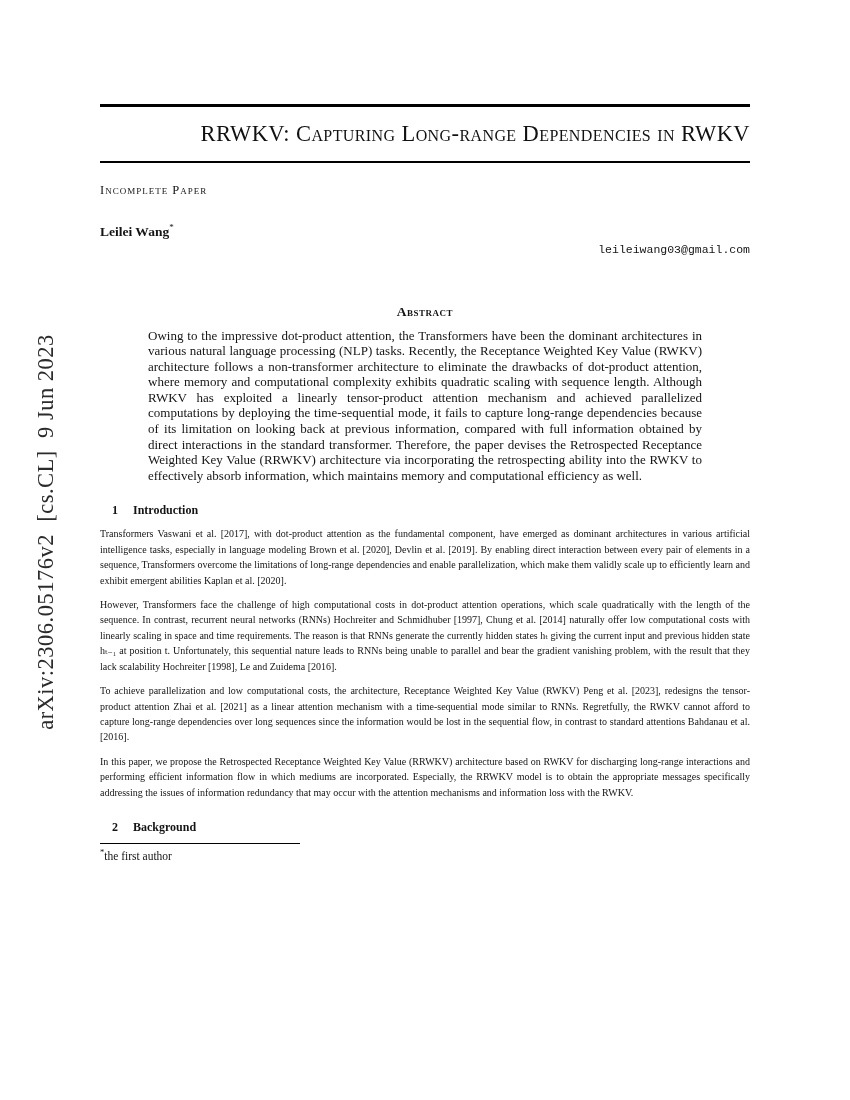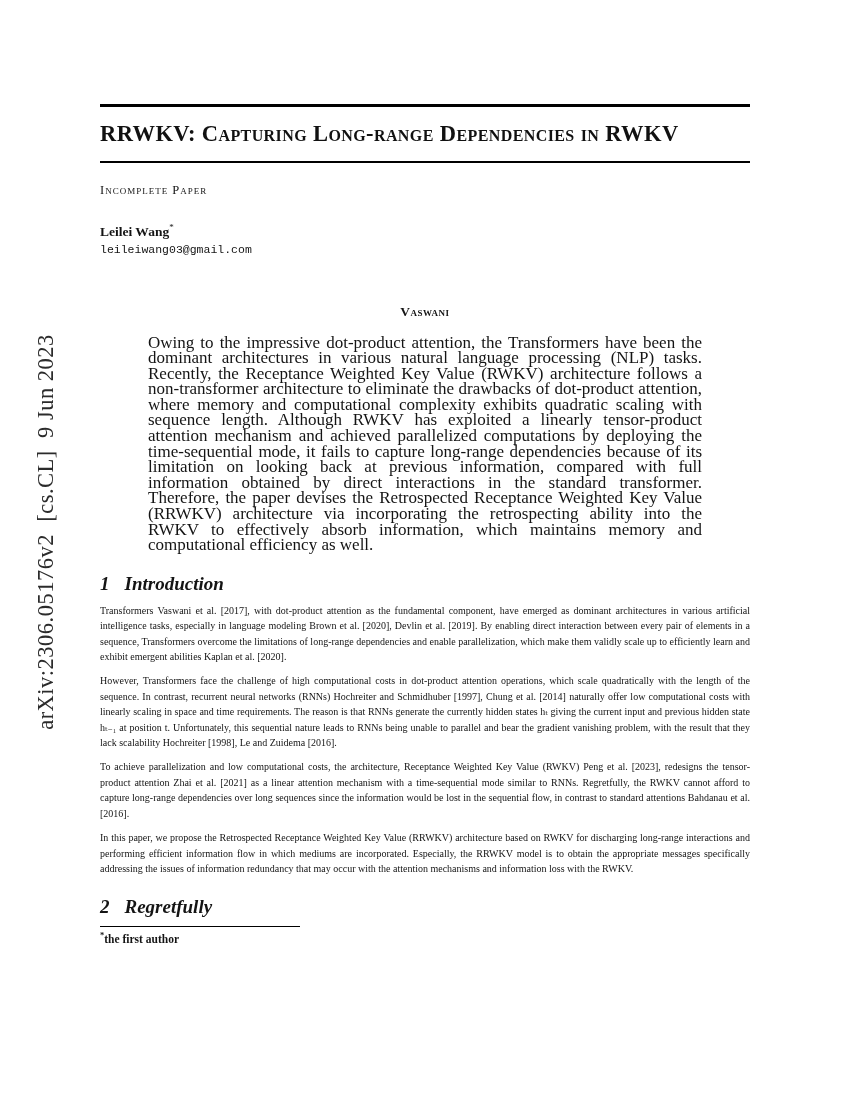--- a/index.html
+++ b/index.html
@@ -32,23 +32,23 @@
     position: absolute;
     left: 100px; top: 104px;
     width: 650px;
   }
 
   .rule-top { height: 3px; background: #000; }
   .rule-bottom { height: 2px; background: #000; margin-top: 14px; }
 
   .title {
     margin: 14px 0 12px 0;
-    text-align: left;
+    text-align: right;
     font-size: 22.5px;
-    font-weight: 700;
+    font-weight: 400;
     font-variant: small-caps;
     letter-spacing: 0.4px;
     color: #111;
   }
 
   .subtitle {
     margin-top: 20px;
     text-align: left;
     font-variant: small-caps;
     font-size: 12.5px;
@@ -58,60 +58,59 @@
   .author {
     margin-top: 24px;
     text-align: left;
     font-weight: 700;
     font-size: 13.5px;
   }
   .author sup { font-size: 9px; font-weight: 400; }
 
   .email {
     margin-top: 3px;
-    text-align: left;
+    text-align: right;
     font-family: "Liberation Mono", "DejaVu Sans Mono", monospace;
     font-size: 11.5px;
   }
 
   .abstract-heading {
     margin-top: 48px;
     text-align: center;
     font-variant: small-caps;
     font-weight: 700;
     font-size: 13.5px;
     letter-spacing: 0.5px;
   }
 
   .abstract-text {
     width: 554px;
-    margin: 15px auto 0 auto;
+    margin: 8px auto 0 auto;
     text-align: justify;
-    font-size: 17px;
+    font-size: 13px;
     line-height: 15.6px;
   }
 
   .section-heading {
-    margin: 20px 0 8px 0;
-    font-size: 19px;
+    margin: 20px 0 8px 12px;
+    font-size: 12px;
     font-weight: 700;
-    font-style: italic;
   }
   .section-heading .sec-num { margin-right: 15px; }
 
   p.body {
     margin: 0 0 9px 0;
     text-align: justify;
     font-size: 10px;
     line-height: 15.4px;
   }
 
   .footnote-block { margin-top: 8px; }
   .footnote-rule { width: 200px; height: 1px; background: #000; }
-  .footnote { margin-top: 3px; font-size: 11.5px; font-weight: bold; }
+  .footnote { margin-top: 3px; font-size: 11.5px; }
   .footnote sup { font-size: 8.5px; }
 </style>
 </head>
 <body>
 
 <div class="page">
 
   <div class="watermark">arXiv:2306.05176v2  [cs.CL]  9 Jun 2023</div>
 
   <div class="content">
@@ -121,35 +120,35 @@
     <h1 class="title">RRWKV: Capturing Long-range Dependencies in RWKV</h1>
 
     <div class="rule-bottom"></div>
 
     <div class="subtitle">Incomplete Paper</div>
 
     <div class="author"><span>Leilei Wang</span><sup>*</sup></div>
 
     <div class="email">leileiwang03@gmail.com</div>
 
-    <div class="abstract-heading">Vaswani</div>
+    <div class="abstract-heading">Abstract</div>
 
     <p class="abstract-text">Owing to the impressive dot-product attention, the Transformers have been the dominant architectures in various natural language processing (NLP) tasks. Recently, the Receptance Weighted Key Value (RWKV) architecture follows a non-transformer architecture to eliminate the drawbacks of dot-product attention, where memory and computational complexity exhibits quadratic scaling with sequence length. Although RWKV has exploited a linearly tensor-product attention mechanism and achieved parallelized computations by deploying the time-sequential mode, it fails to capture long-range dependencies because of its limitation on looking back at previous information, compared with full information obtained by direct interactions in the standard transformer. Therefore, the paper devises the Retrospected Receptance Weighted Key Value (RRWKV) architecture via incorporating the retrospecting ability into the RWKV to effectively absorb information, which maintains memory and computational efficiency as well.</p>
 
     <h2 class="section-heading"><span class="sec-num">1</span><span class="sec-title">Introduction</span></h2>
 
     <p class="body">Transformers Vaswani et al. [2017], with dot-product attention as the fundamental component, have emerged as dominant architectures in various artificial intelligence tasks, especially in language modeling Brown et al. [2020], Devlin et al. [2019]. By enabling direct interaction between every pair of elements in a sequence, Transformers overcome the limitations of long-range dependencies and enable parallelization, which make them validly scale up to efficiently learn and exhibit emergent abilities Kaplan et al. [2020].</p>
 
     <p class="body">However, Transformers face the challenge of high computational costs in dot-product attention operations, which scale quadratically with the length of the sequence. In contrast, recurrent neural networks (RNNs) Hochreiter and Schmidhuber [1997], Chung et al. [2014] naturally offer low computational costs with linearly scaling in space and time requirements. The reason is that RNNs generate the currently hidden states hₜ giving the current input and previous hidden state hₜ₋₁ at position t. Unfortunately, this sequential nature leads to RNNs being unable to parallel and bear the gradient vanishing problem, with the result that they lack scalability Hochreiter [1998], Le and Zuidema [2016].</p>
 
     <p class="body">To achieve parallelization and low computational costs, the architecture, Receptance Weighted Key Value (RWKV) Peng et al. [2023], redesigns the tensor-product attention Zhai et al. [2021] as a linear attention mechanism with a time-sequential mode similar to RNNs. Regretfully, the RWKV cannot afford to capture long-range dependencies over long sequences since the information would be lost in the sequential flow, in contrast to standard attentions Bahdanau et al. [2016].</p>
 
     <p class="body">In this paper, we propose the Retrospected Receptance Weighted Key Value (RRWKV) architecture based on RWKV for discharging long-range interactions and performing efficient information flow in which mediums are incorporated. Especially, the RRWKV model is to obtain the appropriate messages specifically addressing the issues of information redundancy that may occur with the attention mechanisms and information loss with the RWKV.</p>
 
-    <h2 class="section-heading"><span class="sec-num">2</span><span class="sec-title">Regretfully</span></h2>
+    <h2 class="section-heading"><span class="sec-num">2</span><span class="sec-title">Background</span></h2>
 
 
     <div class="footnote-block">
       <div class="footnote-rule"></div>
       <div class="footnote"><sup>*</sup><span>the first author</span></div>
     </div>
 
   </div>
 </div>
 

